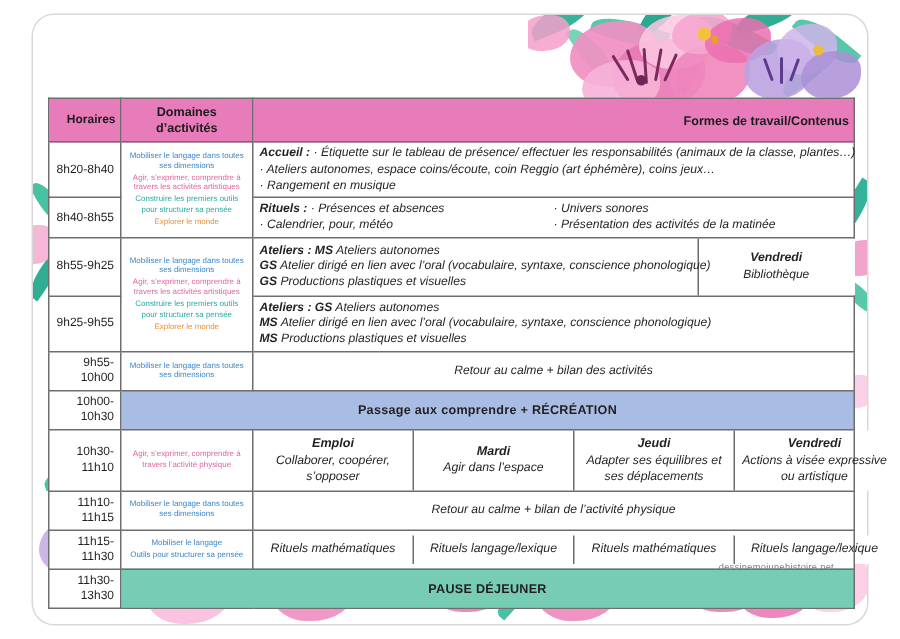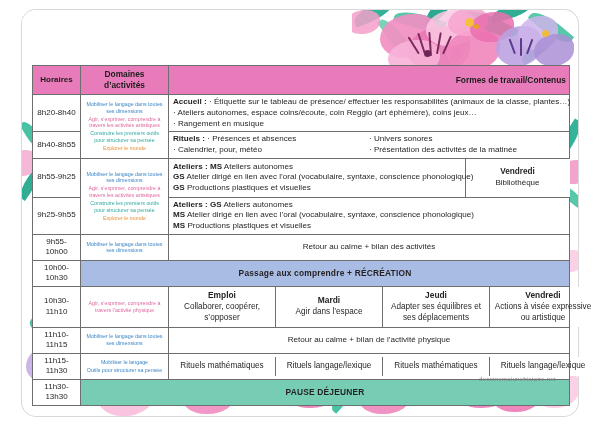--- a/index.html
+++ b/index.html
@@ -29,23 +29,23 @@
   table{border-collapse:collapse;width:538px;table-layout:fixed;background:#fff;}
   td,th{
     border:1px solid #6e6e6e;
     font-size:8.1px;color:#231f20;vertical-align:middle;
     padding:2px 4px;line-height:1.32;
   }
   thead th{
     background:#e87cbb;font-weight:bold;font-size:8.4px;
     text-align:right;padding:6px 3px;color:#1d1b1c;
   }
-  .c-time{width:48px;text-align:center;font-size:8px;}
+  .c-time{width:48px;text-align:right;font-size:8px;}
   .c-dom{width:88px;text-align:center;padding:3px 4px;}
-  .c-main{text-align:left;}
+  .c-main{text-align:left;font-style:italic;}
 
   .dom{font-size:5.3px;line-height:1.25;display:block;}
   .dom.blue{color:#3b86c8;}
   .dom.pinkd{color:#e0659f;}
   .dom.teal{color:#2fa8a0;}
   .dom.orange{color:#e8903a;}
   .dom + .dom{margin-top:1.5px;}
 
   .lbl{font-weight:bold;}
   .row-line{display:block;white-space:nowrap;}

